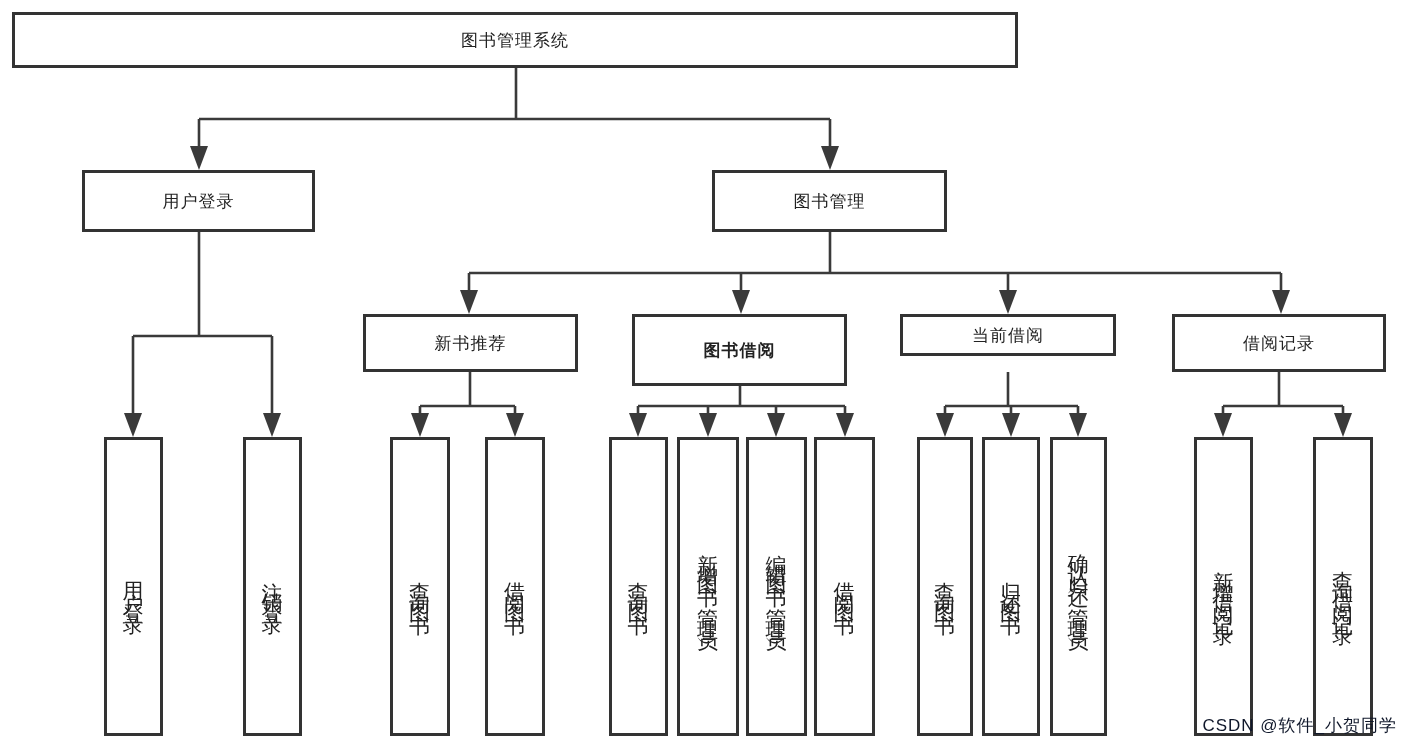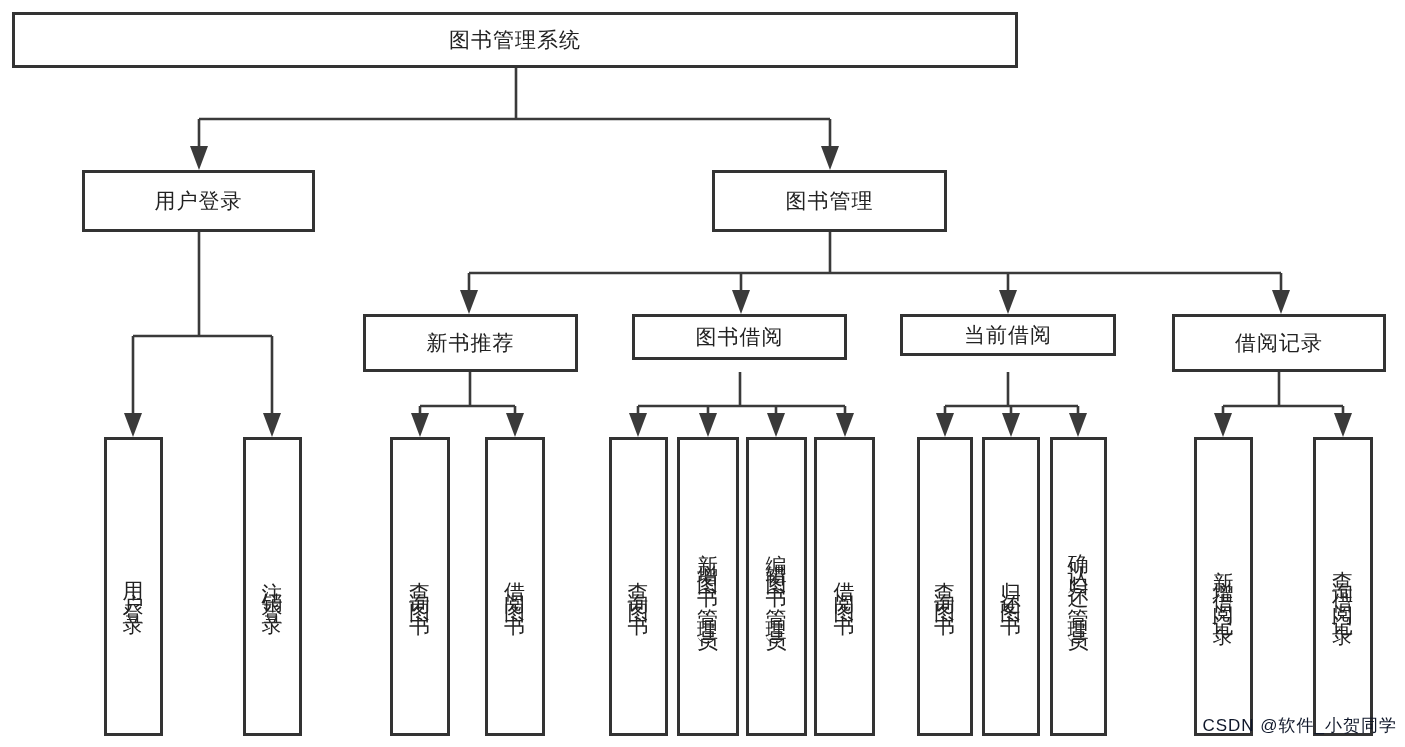--- a/index.html
+++ b/index.html
@@ -8,21 +8,21 @@
     font-family:"Liberation Sans","DejaVu Sans",sans-serif;
     overflow:hidden;
   }
   #stage{position:absolute;left:0;top:0;width:1405px;height:747px;}
   #connectors{position:absolute;left:0;top:0;width:1405px;height:747px;z-index:1;}
   .node{
     position:absolute;background:#ffffff;border:3px solid #333333;
     box-sizing:border-box;display:flex;align-items:center;justify-content:center;
     z-index:2;color:#222222;
   }
-  .hbox{font-size:21px;letter-spacing:1px;white-space:nowrap;}
+  .hbox{font-size:17px;letter-spacing:1px;white-space:nowrap;}
   .vbox .vtext{
     writing-mode:vertical-rl;
     font-size:21px;letter-spacing:11px;line-height:1.1;
     color:#222222;
   }
   .watermark{
     position:absolute;right:8px;top:714px;z-index:3;
     font-size:17px;color:#0f172a;letter-spacing:1px;white-space:nowrap;
   }
 </style>
@@ -67,21 +67,21 @@
   <div class="node hbox" style="left:82px;top:170px;width:233px;height:62px;">
     <span>用户登录</span>
   </div>
   <div class="node hbox" style="left:712px;top:170px;width:235px;height:62px;">
     <span>图书管理</span>
   </div>
 
   <div class="node hbox" style="left:363px;top:314px;width:215px;height:58px;">
     <span>新书推荐</span>
   </div>
-  <div class="node hbox" style="left:632px;top:314px;width:215px;height:46px;">
+  <div class="node hbox" style="left:632px;top:314px;width:215px;height:72px;font-weight:bold;">
     <span>图书借阅</span>
   </div>
   <div class="node hbox" style="left:900px;top:314px;width:216px;height:42px;">
     <span>当前借阅</span>
   </div>
   <div class="node hbox" style="left:1172px;top:314px;width:214px;height:58px;">
     <span>借阅记录</span>
   </div>
 
   <div class="node vbox" style="left:104px;top:437px;width:59px;height:299px;">

